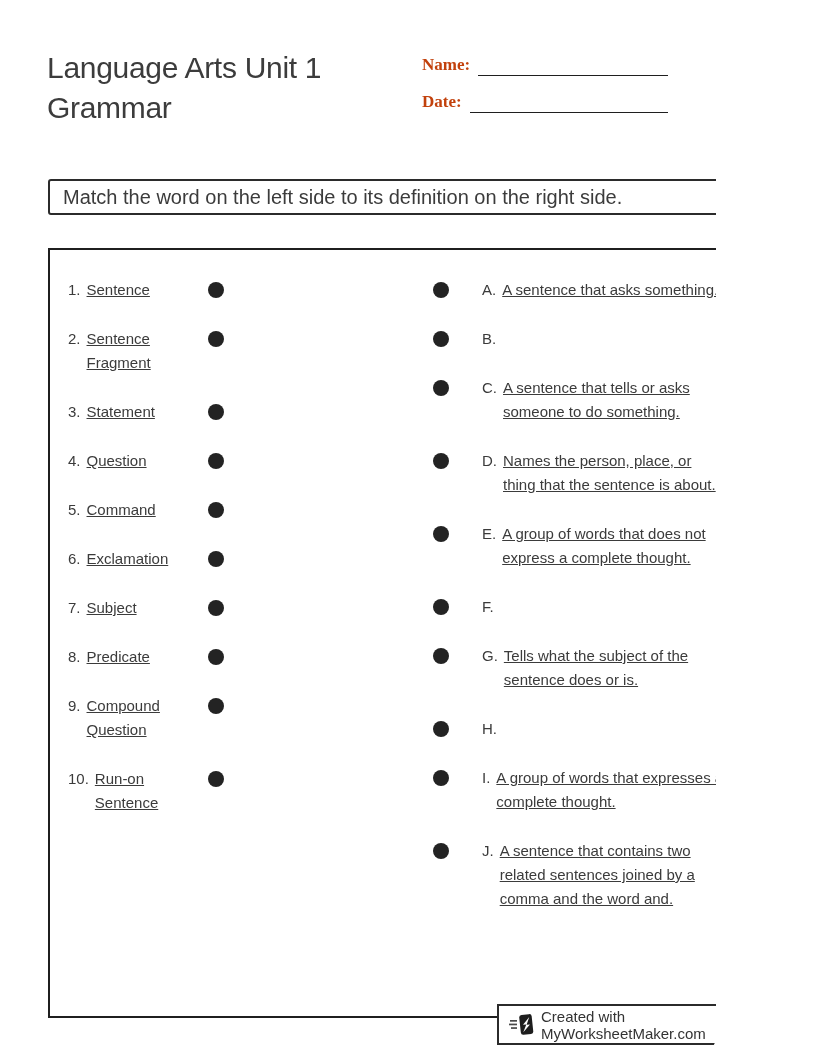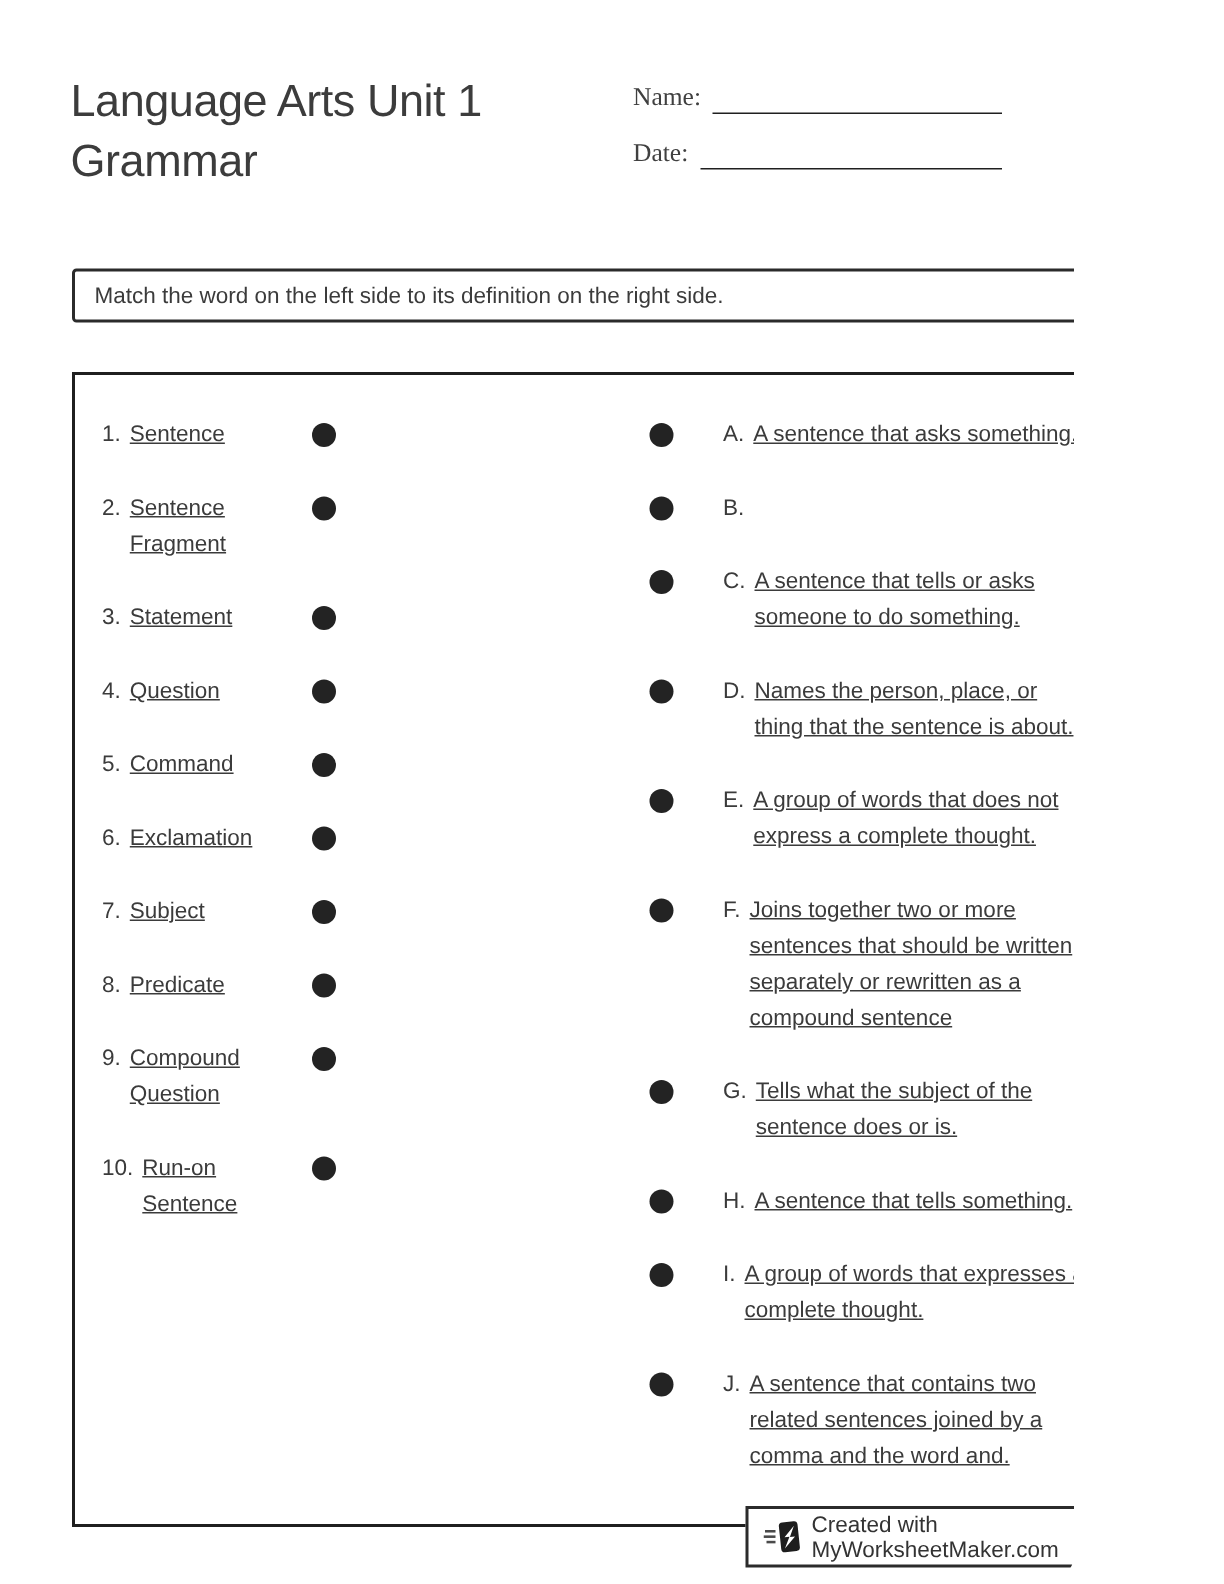--- a/index.html
+++ b/index.html
@@ -8,29 +8,29 @@
     position:relative; width:716px; height:1056px; background:#ffffff;
     font-family:"Liberation Sans", sans-serif; color:#3b3b3b; overflow:hidden;border-radius:20px;
   }
   .title {
     position:absolute; left:47px; top:48px;
     font-size:30px; line-height:40px; font-weight:400; letter-spacing:-0.3px;
     color:#3c3c3c; white-space:pre-line;
   }
   .name-date {
     position:absolute; right:48px; top:54px; width:246px;
-    font-family:"Liberation Serif", serif; font-size:17px; color:#404040;
+    font-family:"Liberation Serif", serif; font-size:17px; color:#c2410c;font-weight:bold;
   }
   .nd-row { display:flex; align-items:flex-end; margin-bottom:15px; }
   .nd-label { flex:0 0 auto; margin-right:8px; line-height:22px; }
   .nd-line { flex:1 1 auto; height:21px; border-bottom:1.5px solid #1f1f1f; }
   .instruction-box {
     position:absolute; left:48px; top:179px; width:720px; height:36px;
     border:2px solid #2b2b2b; border-radius:3px; background:#fff;
-    display:flex; align-items:center; padding:0 13px; font-size:15px;
+    display:flex; align-items:center; padding:0 13px; font-size:20px;
   }
   .match-box {
     position:absolute; left:48px; top:248px; width:720px; height:770px;
     border:2px solid #1f1f1f; background:#fff;
   }
   .col { position:absolute; top:28px; display:flex; flex-direction:column; gap:25px; }
   .terms-col { left:18px; width:210px; }
   .defs-col  { left:432px; width:292px; }
   .item {
     position:relative; display:flex; align-items:flex-start;
@@ -168,37 +168,32 @@
 
   <div class="item def-item">
     <span class="marker">E.</span>
     <span class="text">A group of words that does not
 express a complete thought.</span>
     <span class="dot"></span>
   </div>
 
   <div class="item def-item">
     <span class="marker">F.</span>
-    <span class="text">Joins together two or more
-sentences that should be written
-separately or rewritten as a
-compound sentence</span>
     <span class="dot"></span>
   </div>
 
   <div class="item def-item">
     <span class="marker">G.</span>
     <span class="text">Tells what the subject of the
 sentence does or is.</span>
     <span class="dot"></span>
   </div>
 
   <div class="item def-item">
     <span class="marker">H.</span>
-    <span class="text">A sentence that tells something.</span>
     <span class="dot"></span>
   </div>
 
   <div class="item def-item">
     <span class="marker">I.</span>
     <span class="text">A group of words that expresses a
 complete thought.</span>
     <span class="dot"></span>
   </div>
 

